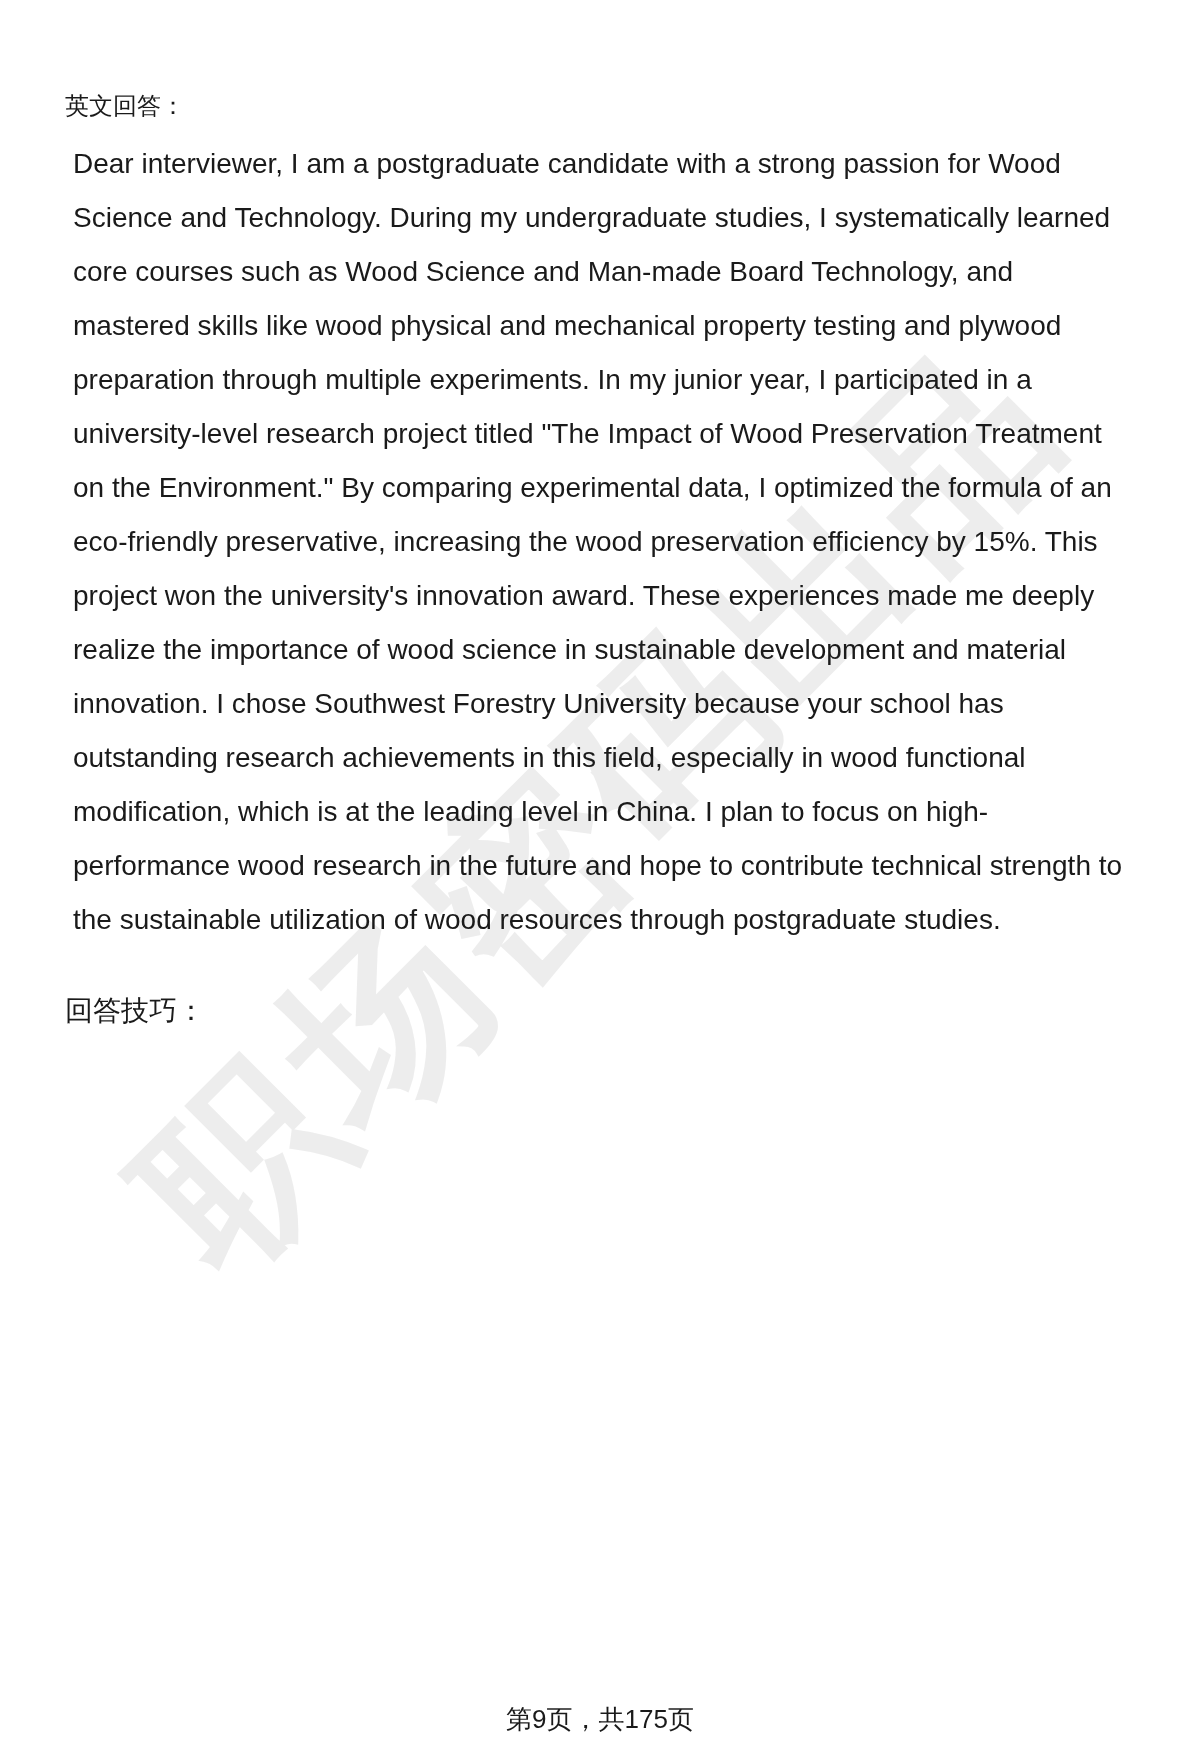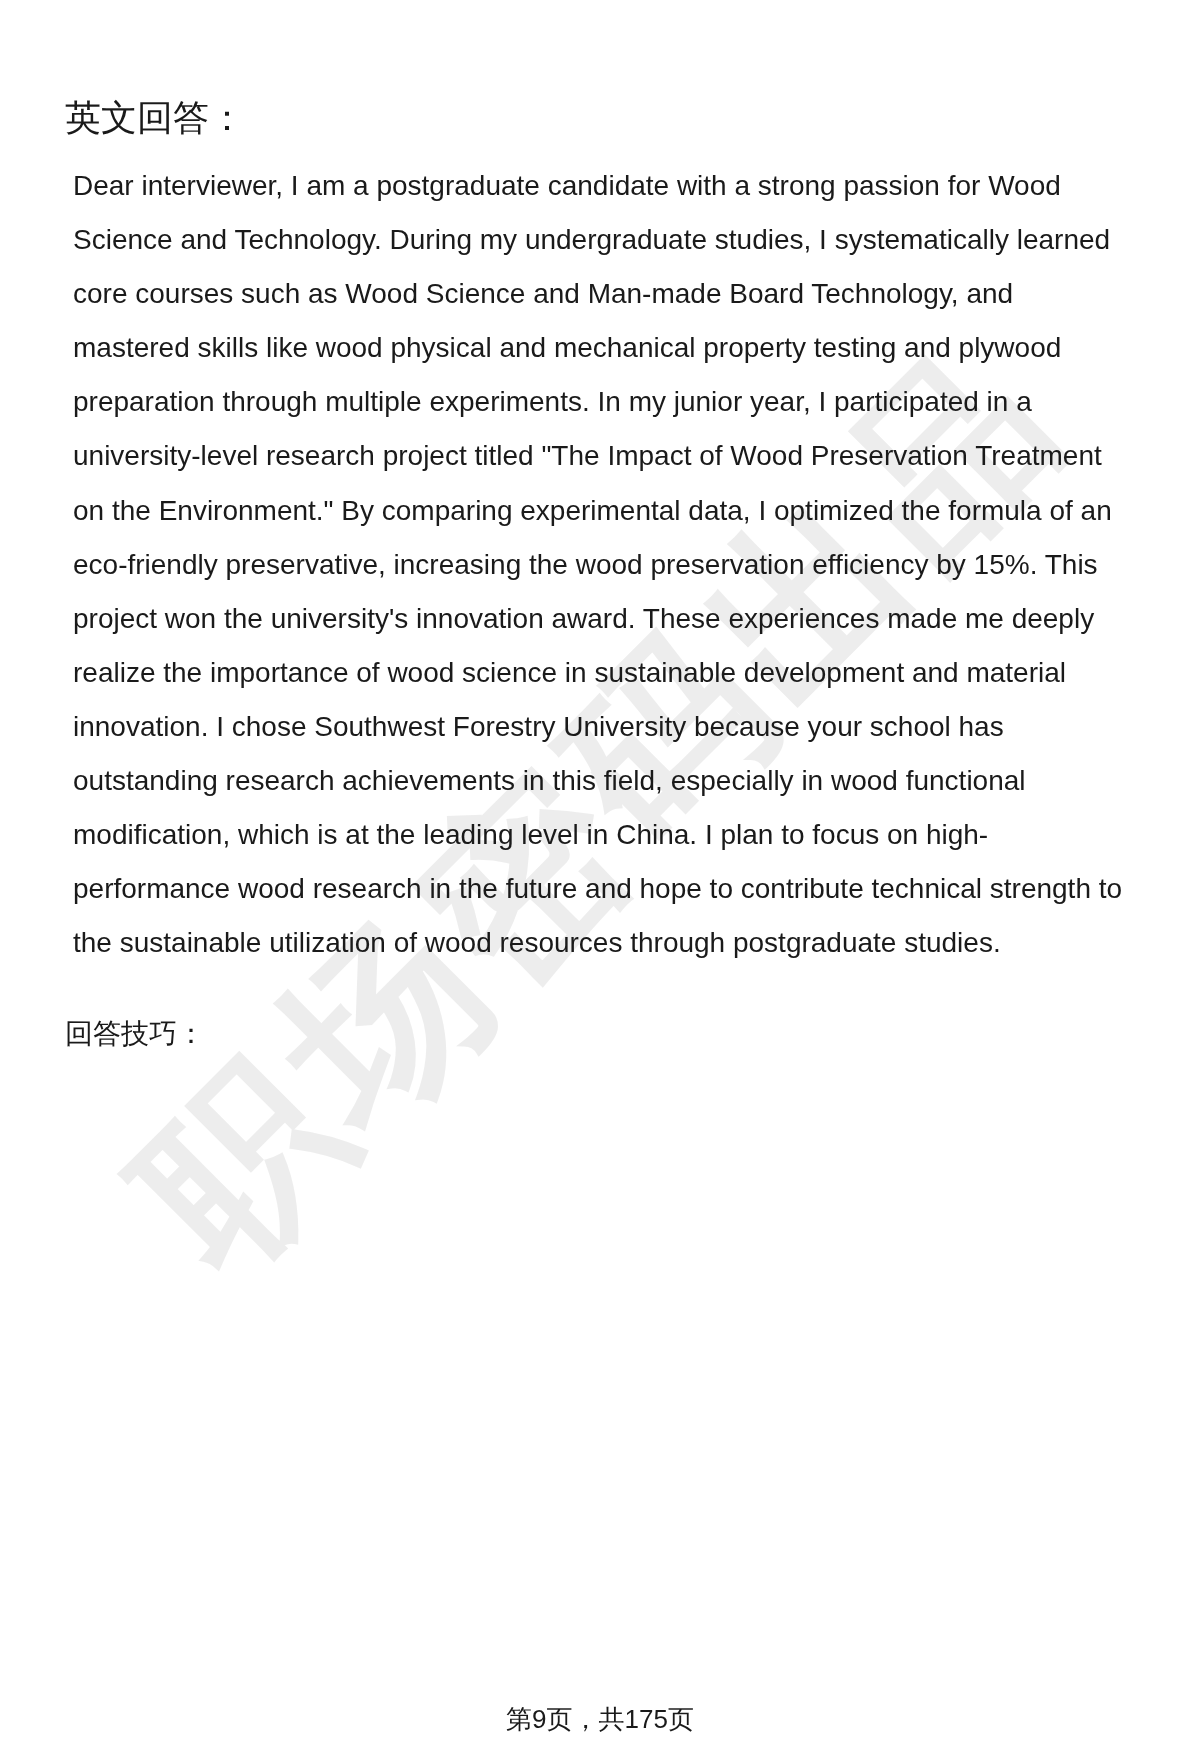--- a/index.html
+++ b/index.html
@@ -23,21 +23,21 @@
     top: 48px;
   }
   .para-cn {
     font-size: 28px;
     line-height: 1.87;
     text-align: justify;
     letter-spacing: 0.5px;
     margin: 0 0 0 0;
   }
   .label {
-    font-size: 36px;
+    font-size: 24px;
     line-height: 1.87;
     margin-top: 36px;
     margin-bottom: 0;
   }
   .para-en {
     font-size: 28px;
     line-height: 1.93;
     text-align: left;
     margin: 8px;
     color: #1a1a1a;

